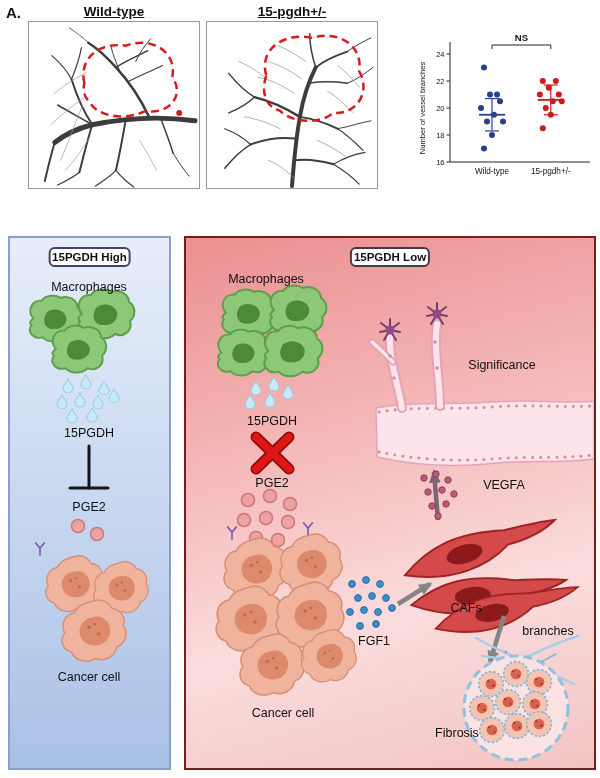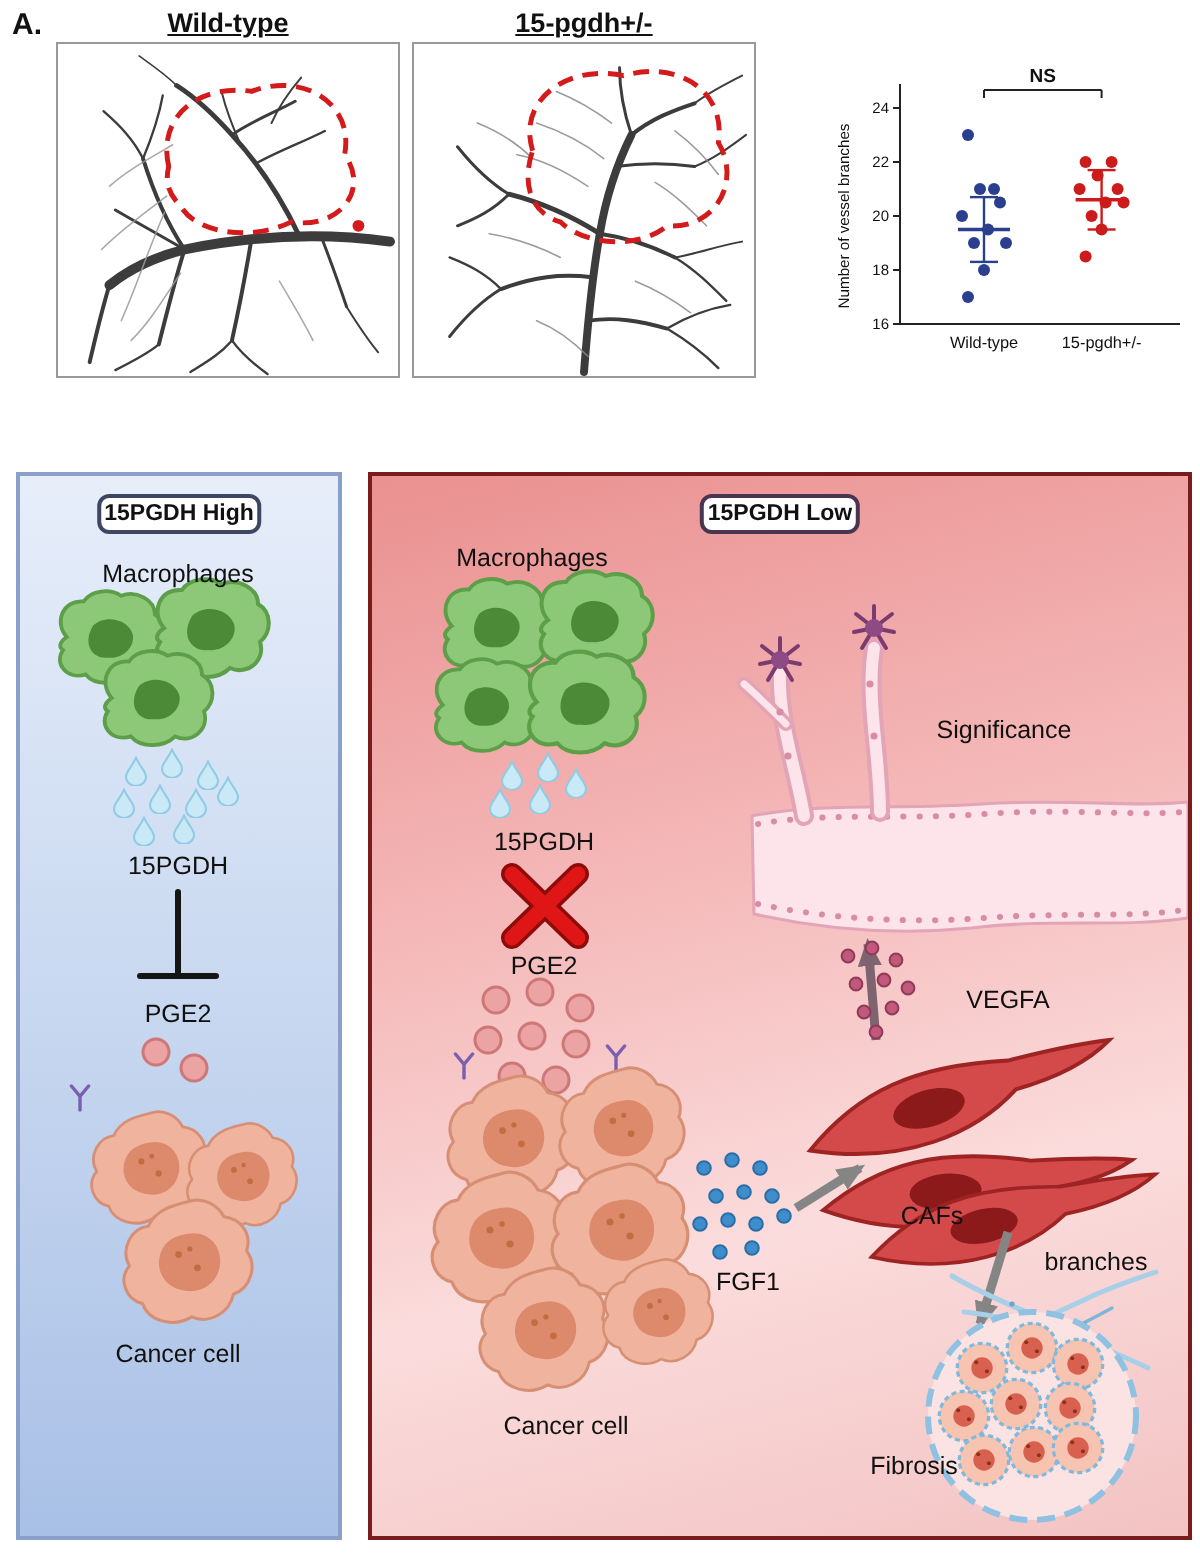--- a/index.html
+++ b/index.html
@@ -394,20 +394,20 @@
         <use href="#sym-fcell" x="317" y="474" width="28" height="28"></use>
         <use href="#sym-fcell" x="339" y="472" width="28" height="28"></use>
       </g>
     </svg>
 
     <div class="lbl" style="left:80px;top:34px">Macrophages</div>
     <div class="lbl" style="left:86px;top:176px">15PGDH</div>
     <div class="lbl" style="left:86px;top:238px">PGE2</div>
     <div class="lbl" style="left:97px;top:468px">Cancer cell</div>
     <div class="lbl" style="left:316px;top:120px">Significance</div>
-    <div class="lbl" style="left:318px;top:255px">VEGFA</div>
+    <div class="lbl" style="left:318px;top:240px">VEGFA</div>
     <div class="lbl" style="left:280px;top:363px">CAFs</div>
     <div class="lbl" style="left:362px;top:386px">branches</div>
     <div class="lbl" style="left:188px;top:396px">FGF1</div>
     <div class="lbl" style="left:271px;top:488px">Fibrosis</div>
   </div>
 
 </div>
 
 </body></html>

